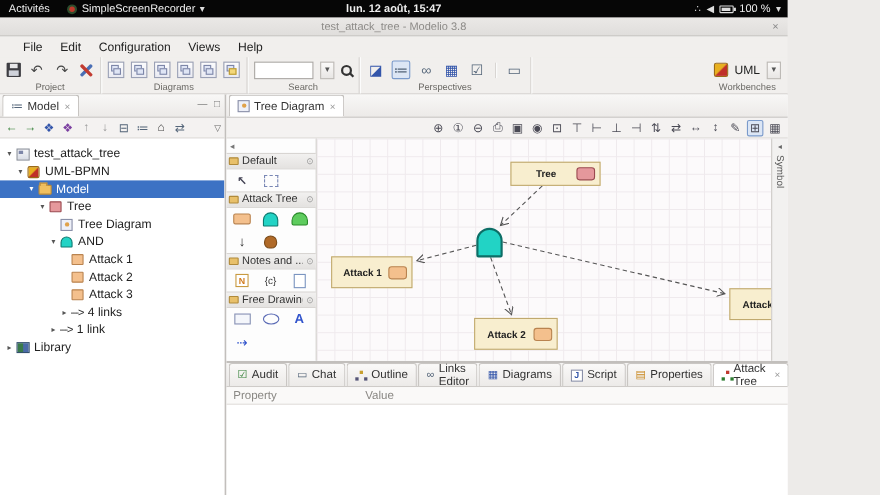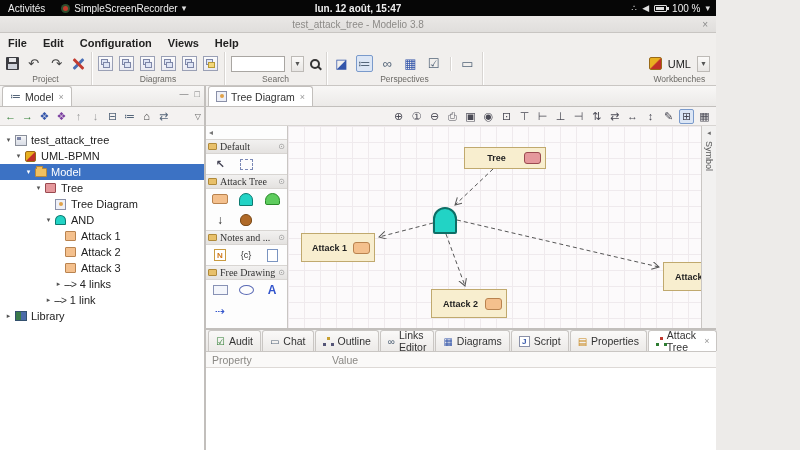--- a/index.html
+++ b/index.html
@@ -20,21 +20,21 @@
   .battery:after { content:""; position:absolute; right:-3px; top:1px; width:2px; height:3px; background:#ddd; }
   .sb-glyph { font-size:9px; color:#ddd; }
 
   
   .titlebar { height:17px; background:linear-gradient(#EAE8E6,#E0DEDC); border-bottom:1px solid #C8C5C2;
               position:relative; display:flex; align-items:center; justify-content:center; flex:0 0 17px; }
   .titlebar .wtitle { color:#8d8b88; font-size:10px; }
   .titlebar .wclose { position:absolute; right:8px; color:#8a8a8a; font-size:10px; cursor:default; }
 
   
-  .menubar { height:19px; background:#F1EFED; display:flex; align-items:center; padding-left:0; flex:0 0 19px;font-weight:bold; }
+  .menubar { height:19px; background:#F1EFED; display:flex; align-items:center; padding-left:13px; flex:0 0 19px; }
   .menu-item { padding:2px 8px; color:#222; }
 
   
   .toolbar { height:34px; background:#F1EFED; border-bottom:1px solid #C9C6C3; display:flex; align-items:stretch; flex:0 0 34px; }
   .tgroup { display:flex; flex-direction:column; justify-content:space-between; padding:2px 6px 1px 6px;
             border-right:1px solid #D8D5D2; box-shadow:1px 0 0 #fff; }
   .tgroup.noborder { border-right:none; box-shadow:none; }
   .ticons { display:flex; align-items:center; gap:6px; height:19px; }
   .tlabel { text-align:center; font-size:8.5px; color:#6b6965; line-height:10px; }
   .tspacer { flex:1; }
@@ -112,21 +112,21 @@
   .editor { height:244px; flex:0 0 244px; display:flex; flex-direction:column; background:#fff; border-bottom:2px solid #C2BFBC; }
   .dtoolbar { height:19px; background:#F4F2F1; border-bottom:1px solid #D8D5D2; display:flex; align-items:center;
               justify-content:flex-end; gap:3px; padding:0 4px; flex:0 0 19px; }
   .dtoolbar .tico { width:15px; height:15px; font-size:11px; color:#4a4a55; }
   .editor-body { flex:1; display:flex; min-height:0; }
 
   
   .palette { width:82px; flex:0 0 82px; border-right:1px solid #C9C6C3; background:#FDFDFD; display:flex; flex-direction:column; font-size:10.5px; }
   .pal-collapse { height:13px; padding-left:3px; color:#777; font-size:8px; display:flex; align-items:center; }
   .drawer-head { height:15px; background:linear-gradient(#F2F1F0,#E4E2E0); border-top:1px solid #D8D5D2; border-bottom:1px solid #D8D5D2;
-                 display:flex; align-items:center; gap:3px; padding:0 2px; color:#333;font-family:Liberation Serif, serif; }
+                 display:flex; align-items:center; gap:3px; padding:0 2px; color:#333; }
   .mini-folder { width:9px; height:7px; background:#E8C06A; border:1px solid #B08A3A; border-radius:1px; flex:0 0 9px; }
   .drawer-label { flex:1; overflow:hidden; white-space:nowrap; font-size:10px; }
   .pin { font-size:8px; color:#999; }
   .ditems { display:flex; flex-wrap:wrap; padding:3px 2px; column-gap:10px; row-gap:7px; align-items:center; padding-left:6px; }
   .pitem { width:16px; height:14px; display:inline-flex; align-items:center; justify-content:center; font-size:12px; color:#445; }
   .pi-cursor { font-size:11px; font-weight:bold; color:#445; }
   .pi-marquee { width:13px; height:11px; border:1px dashed #7a88b5; }
   .pi-attack { width:16px; height:10px; background:#F4C08D; border:1px solid #B9834F; border-radius:2px; }
   .pi-and { width:14px; height:13px; background:#22D3C5; border:1px solid #0d7a70; border-radius:7px 7px 1px 1px; }
   .pi-or  { width:15px; height:12px; background:#5ECC5E; border:1px solid #2A8A2A; border-radius:8px 8px 2px 2px; }

